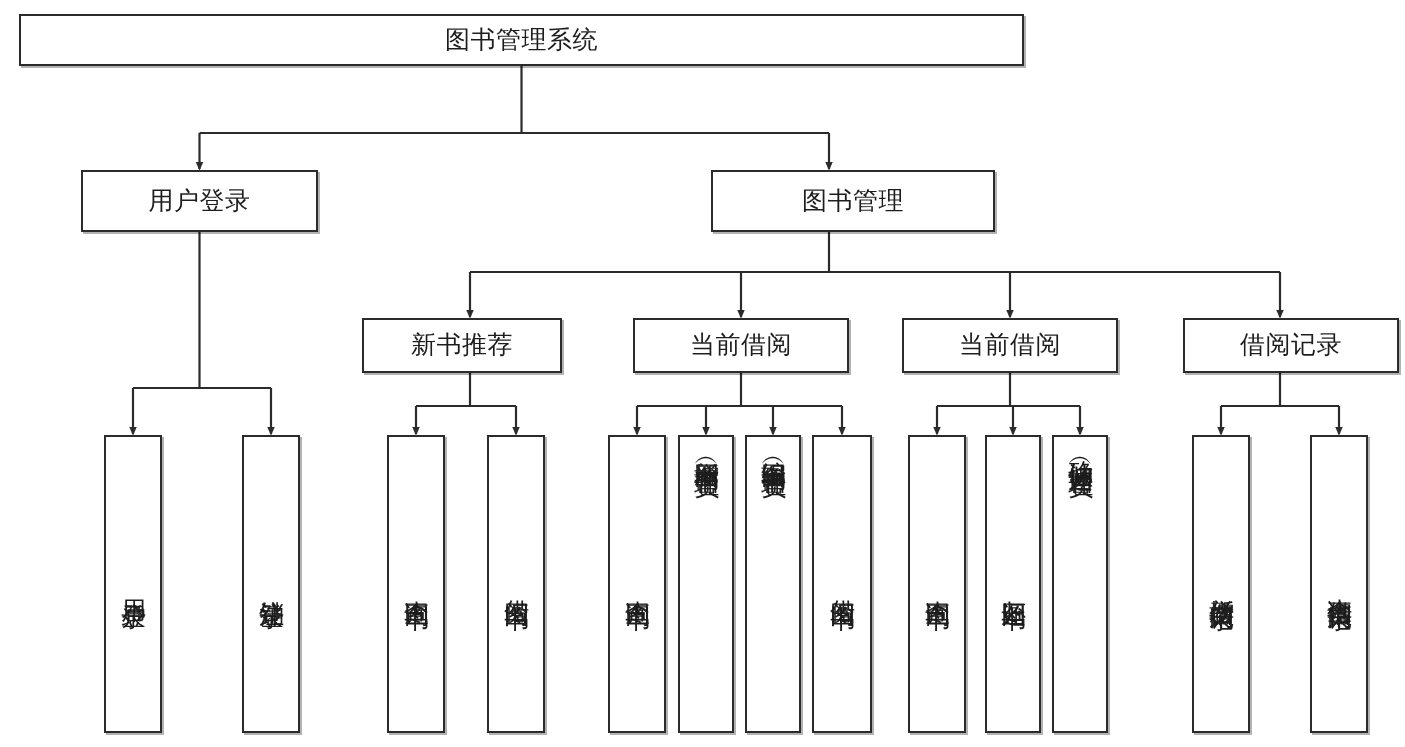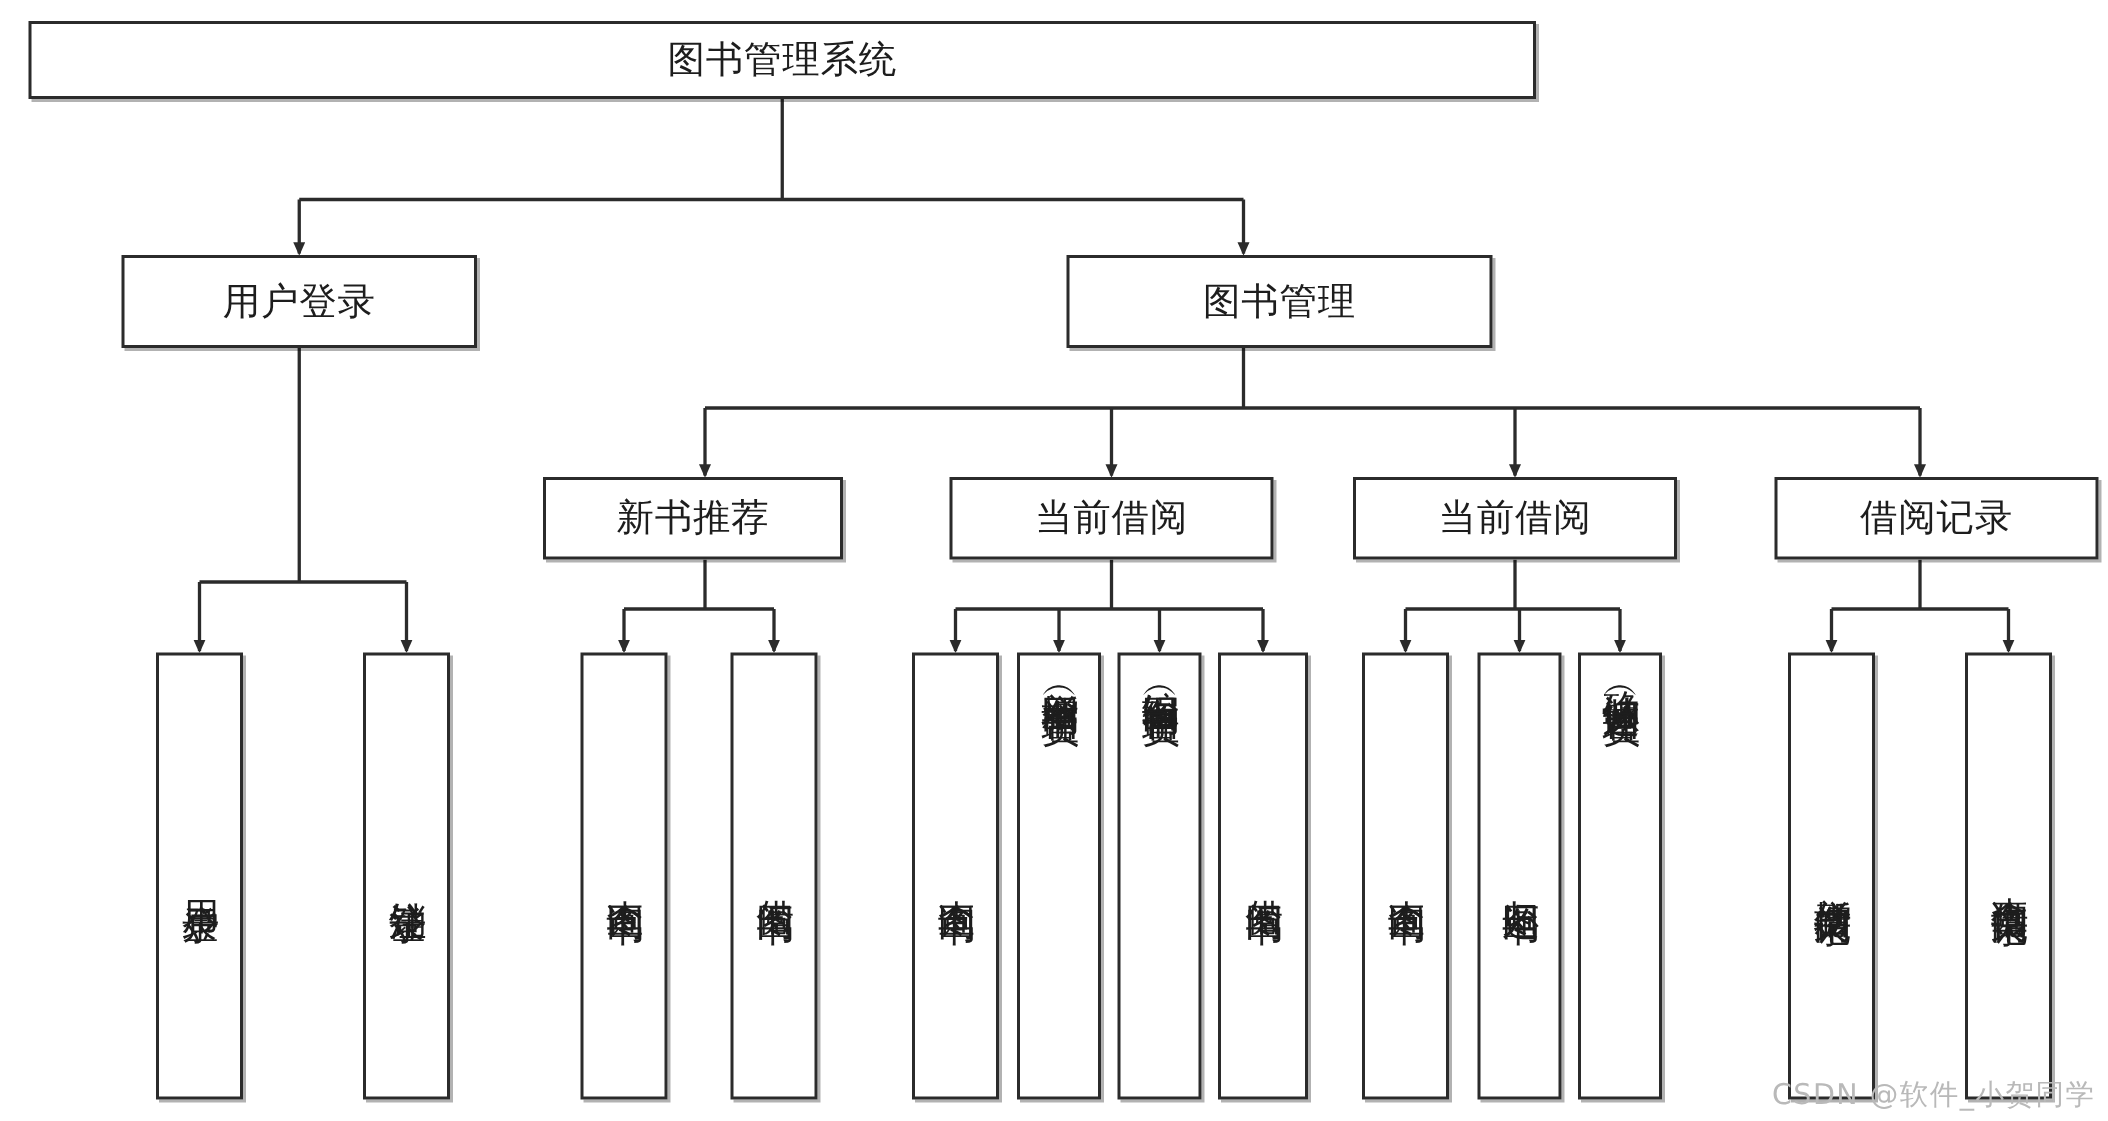--- a/index.html
+++ b/index.html
@@ -176,14 +176,13 @@
         <span class="label">确认归还（管理员）</span>
       </div>
       <div class="node vertical centered" style="left: 1192px; top: 435px; width: 58px; height: 298px;">
         <span class="label">新增借阅记录</span>
       </div>
       <div class="node vertical centered" style="left: 1310px; top: 435px; width: 58px; height: 298px;">
         <span class="label">查询借阅记录</span>
       </div>
     </div>
 
-  <div class="watermark">CSDN @软件_小贺同学</div>
 </div>
 
 </body></html>

